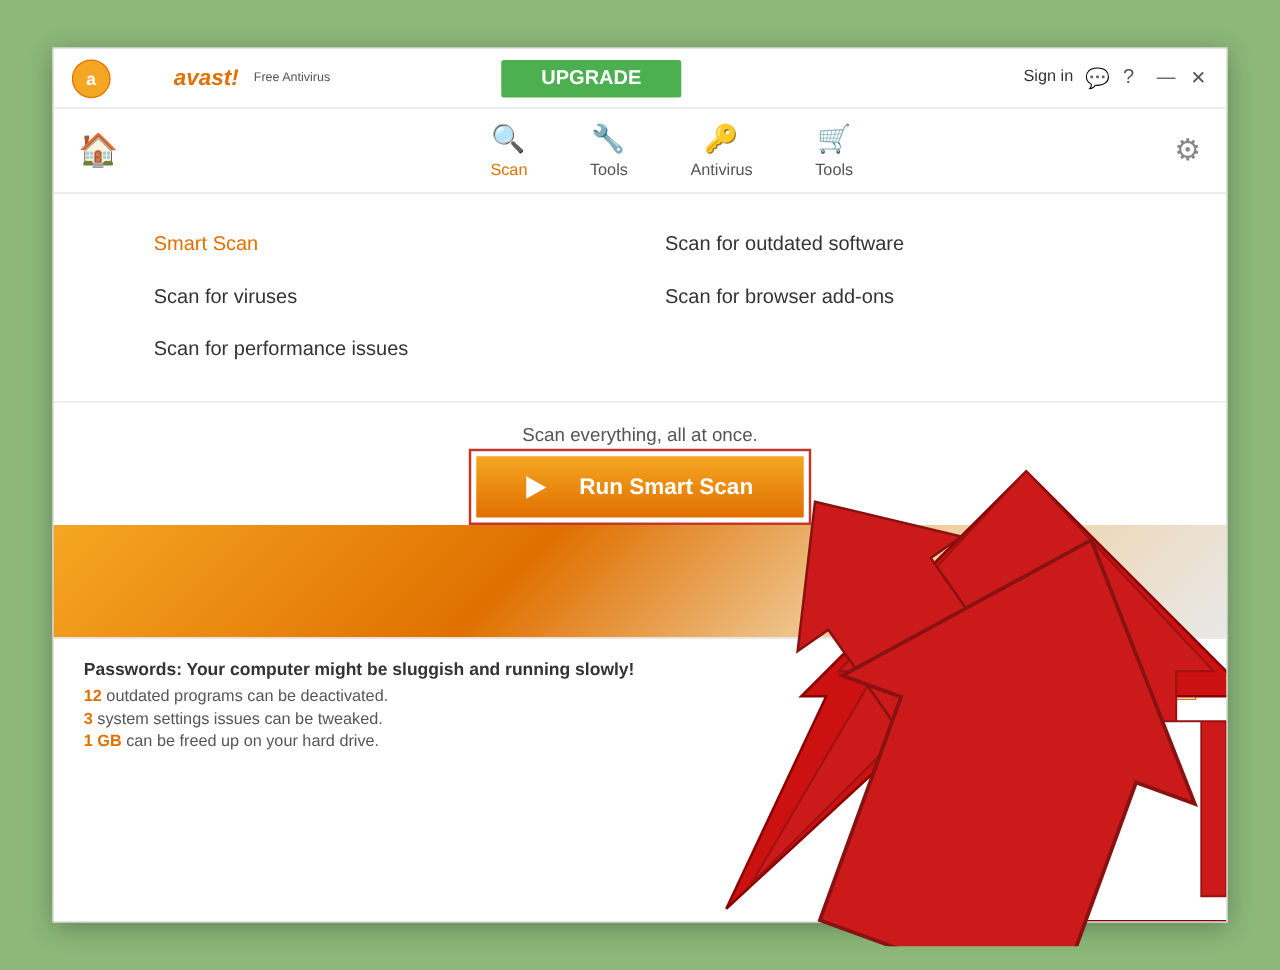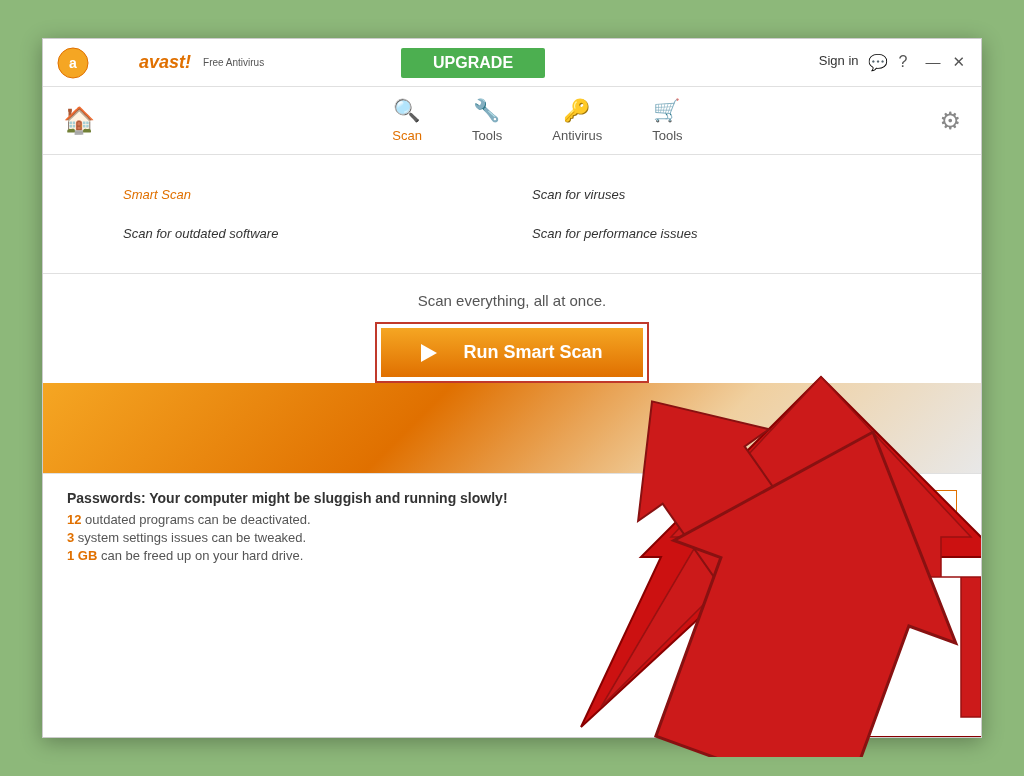--- a/index.html
+++ b/index.html
@@ -150,43 +150,42 @@
     
     .scan-menu {
       display: grid;
       grid-template-columns: 1fr 1fr;
       padding: 28px 80px;
       gap: 16px 40px;
       background: #fff;
       border-bottom: 1px solid #e0e0e0;
     }
     .scan-menu-item {
-      font-size: 13px;
+      font-size: 16px;
       color: #333;
       cursor: pointer;
       padding: 4px 0;
-      font-style: italic;
     }
     .scan-menu-item.highlight {
       color: #e07000;
       font-weight: 500;
     }
     
     .smart-scan-area {
       background: #fff;
       display: flex;
       flex-direction: column;
       align-items: center;
       padding: 18px 20px 0;
       position: relative;
     }
     .scan-tagline {
       font-size: 15px;
       color: #555;
-      margin-bottom: 13px;
+      margin-bottom: 2px;
     }
     .run-smart-scan-wrapper {
       border: 2px solid #c0392b;
       padding: 4px;
       display: inline-block;
       margin-bottom: 0;
     }
     .run-smart-scan-btn {
       background: linear-gradient(to bottom, #f5a623, #e07000);
       color: white;
@@ -309,22 +308,23 @@
         <span class="nav-label">Tools</span>
       </div>
     </div>
     <span class="nav-settings">⚙</span>
   </div>
 
   <div class="main-content">
 
     <div class="scan-menu">
       <span class="scan-menu-item highlight">Smart Scan</span>
+      <span class="scan-menu-item">Scan for outdated software</span>
       <span class="scan-menu-item">Scan for viruses</span>
-      <span class="scan-menu-item">Scan for outdated software</span>
+      <span class="scan-menu-item">Scan for browser add-ons</span>
       <span class="scan-menu-item">Scan for performance issues</span>
     </div>
 
     <div class="smart-scan-area">
       <span class="scan-tagline">Scan everything, all at once.</span>
       <div class="run-smart-scan-wrapper">
         <button class="run-smart-scan-btn">
           <span class="play-icon"></span>
           <span>Run Smart Scan</span>
         </button>

